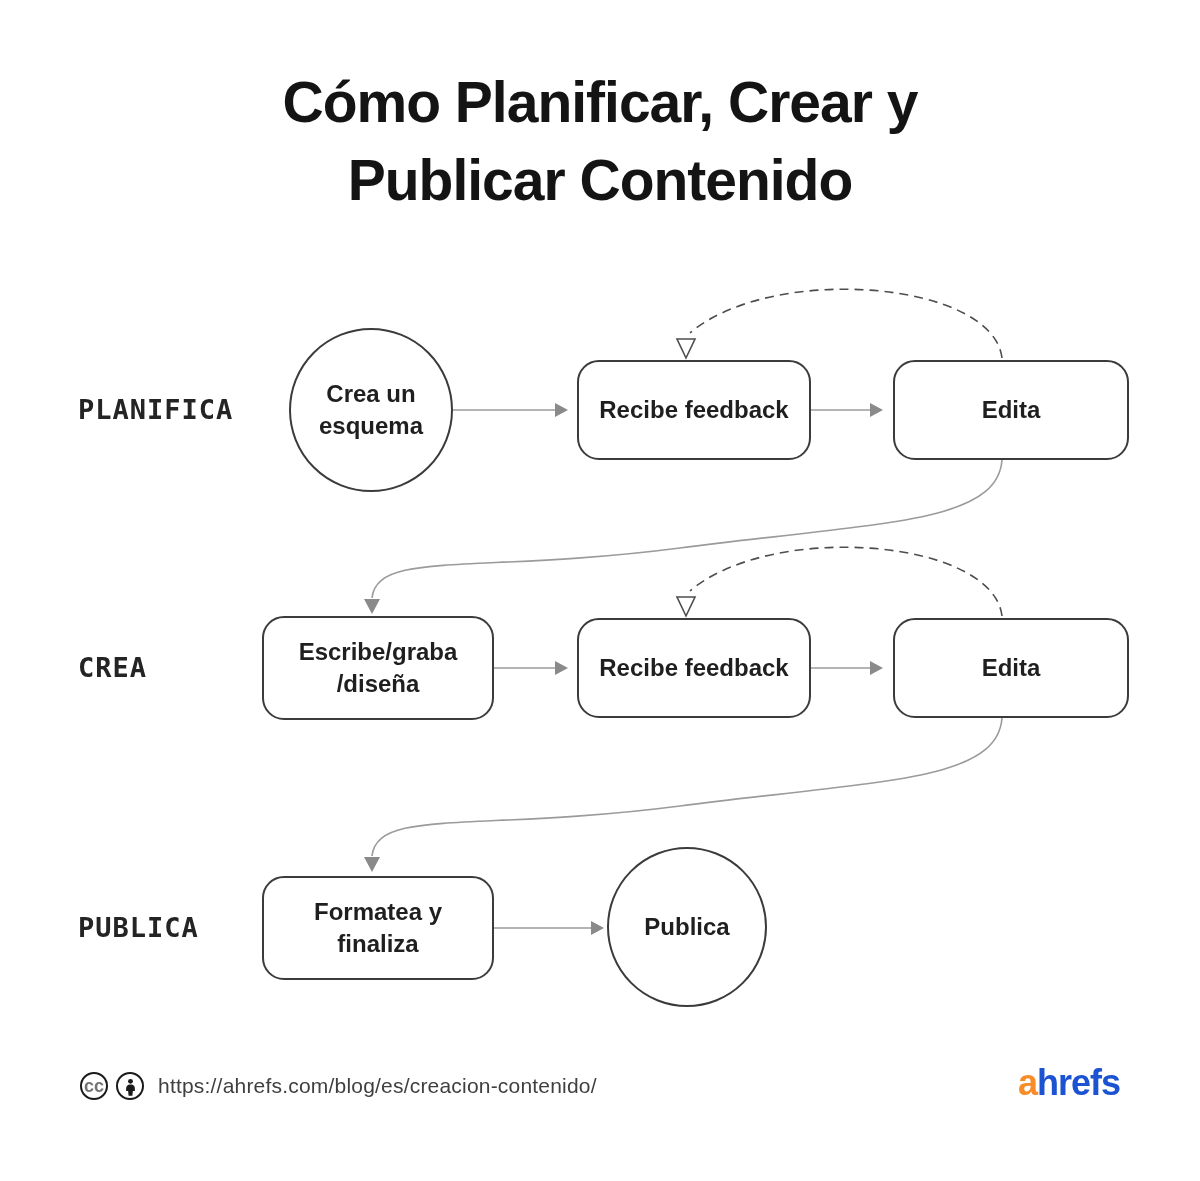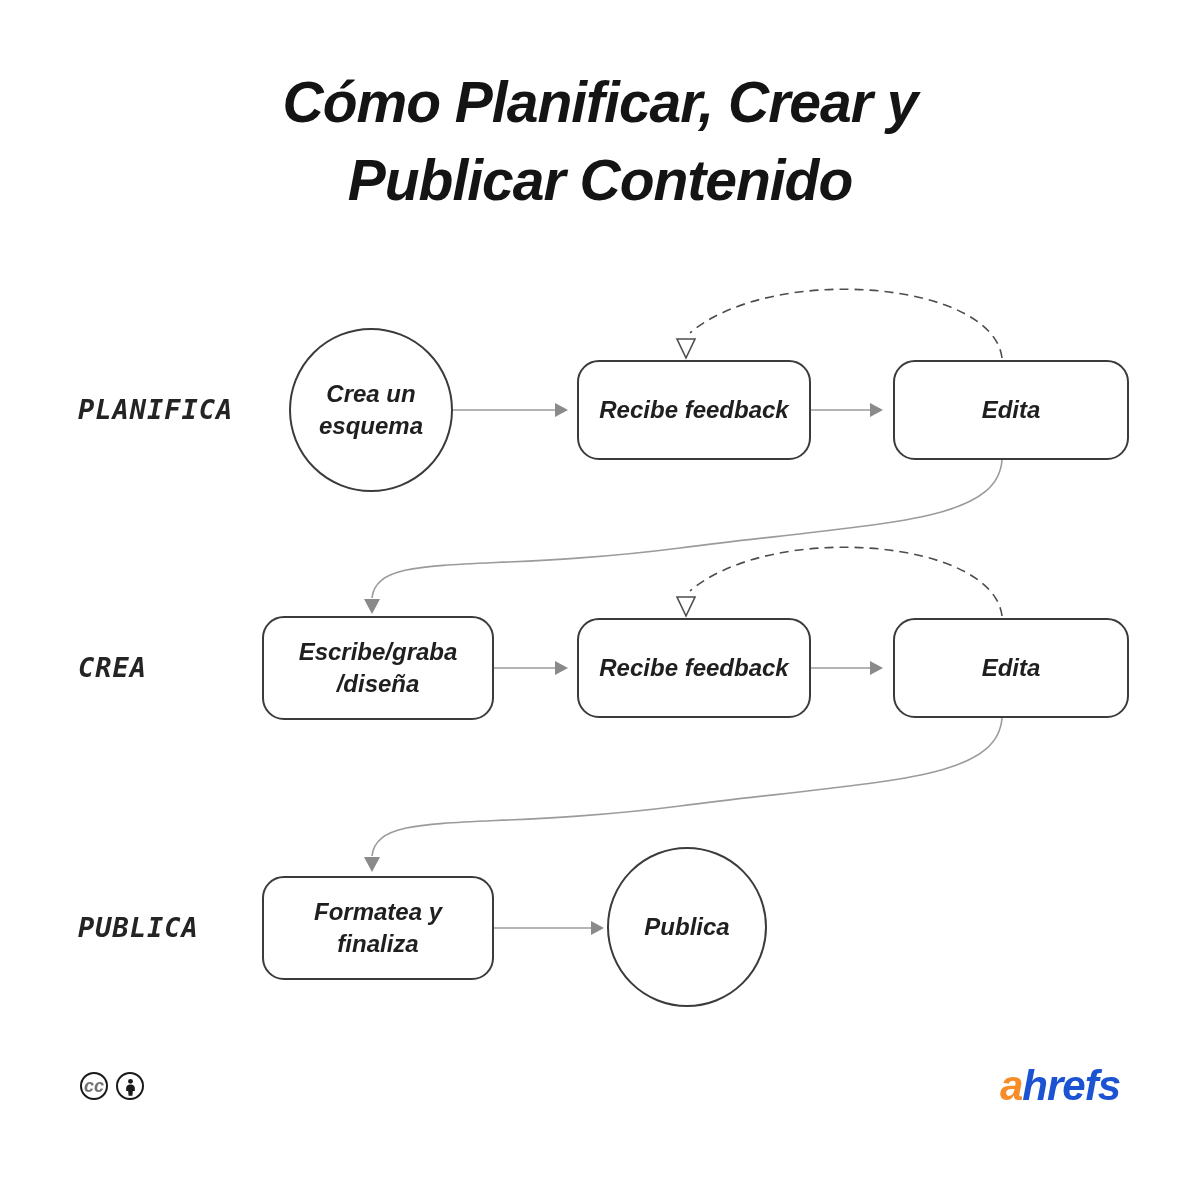--- a/index.html
+++ b/index.html
@@ -1,20 +1,20 @@
 <!DOCTYPE html>
 <html><head>
 <meta charset="utf-8">
 <style>
   html,body{margin:0;padding:0;}
   body{
     width:1200px;height:1181px;background:#ffffff;position:relative;
     font-family:"Liberation Sans", sans-serif;color:#141414;overflow:hidden;
   }
-  .stage{position:absolute;inset:0;width:1104px;height:1181px;font-style:italic;}
+  .stage{position:absolute;inset:0;width:1104px;height:1181px;}
 
   
   .title{
     position:absolute;top:64px;left:0;width:1200px;text-align:center;
     font-size:57px;line-height:1.36;font-weight:800;letter-spacing:-1px;color:#141414;
   }
 
   
   svg.connectors{position:absolute;left:0;top:0;width:1200px;height:1181px;}
 
@@ -41,21 +41,21 @@
   .cc-badge{
     position:absolute;top:16px;width:28px;height:28px;border:2.5px solid #1a1a1a;border-radius:50%;
     box-sizing:border-box;display:flex;align-items:center;justify-content:center;
   }
   .cc-badge.cc{left:80px;font-weight:bold;font-size:18px;letter-spacing:0;color:#737373;}
   .cc-badge.by{left:116px;}
   .footer-url{
     position:absolute;left:158px;top:18px;font-size:21px;color:#3f3f3f;letter-spacing:0.2px;
   }
   .logo{
-    position:absolute;right:80px;top:6px;font-size:42px;font-weight:800;letter-spacing:-1px;
+    position:absolute;right:80px;top:6px;font-size:36px;font-weight:800;letter-spacing:-1px;
   }
 </style>
 </head>
 <body>
 
 <div class="stage">
 
   <div class="title">
     <div>Cómo Planificar, Crear y</div>
     <div>Publicar Contenido</div>
@@ -140,16 +140,17 @@
   <div class="footer">
     <div class="cc-badge cc">
       <span>cc</span>
     </div>
     <div class="cc-badge by">
       <svg width="19" height="19" viewBox="0 0 20 20">
         <circle cx="10" cy="4.6" r="2.6" fill="#1a1a1a"></circle>
         <path d="M 10 8 c -3.4 0 -4.6 1.9 -4.6 4.2 l 0 2.6 l 2.1 0 l 0.5 5 l 4 0 l 0.5 -5 l 2.1 0 l 0 -2.6 c 0 -2.3 -1.2 -4.2 -4.6 -4.2 z" fill="#1a1a1a"></path>
       </svg>
     </div>
+    <div class="footer-url">https://ahrefs.com/blog/es/creacion-contenido/</div>
     <div class="logo"><span style="color: rgb(247, 140, 40);">a</span><span style="color: rgb(27, 83, 211);">hrefs</span></div>
   </div>
 
 </div>
 
 </body></html>

